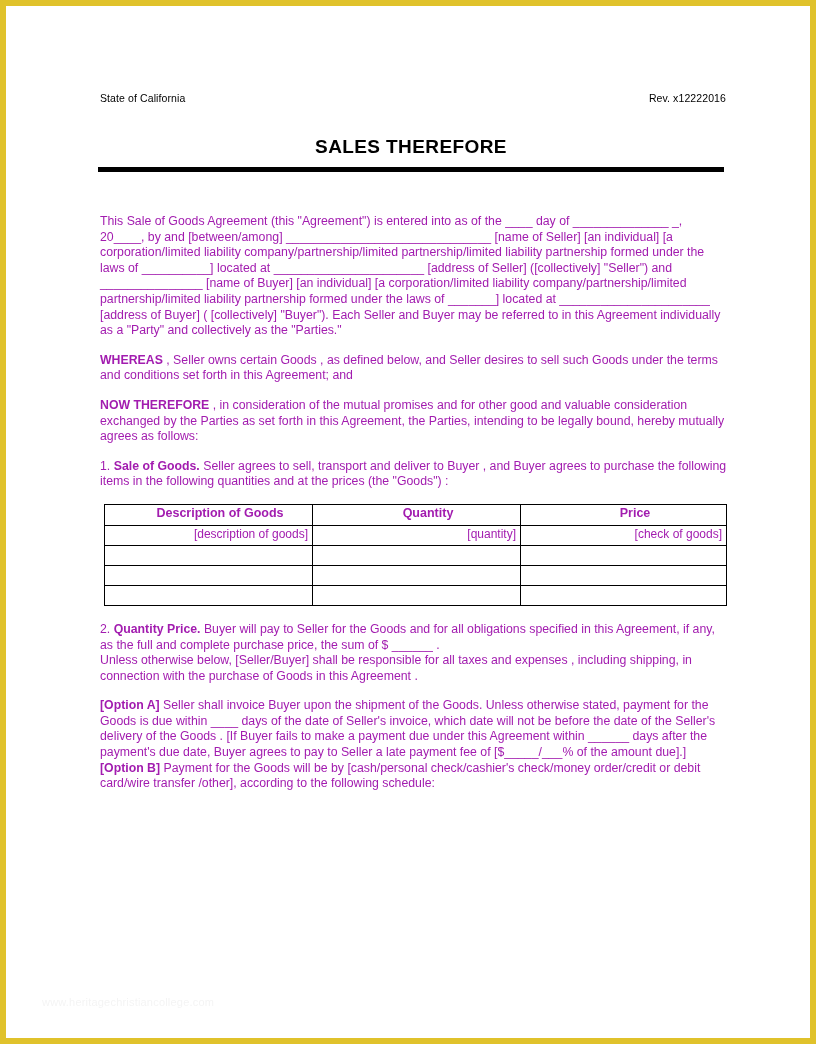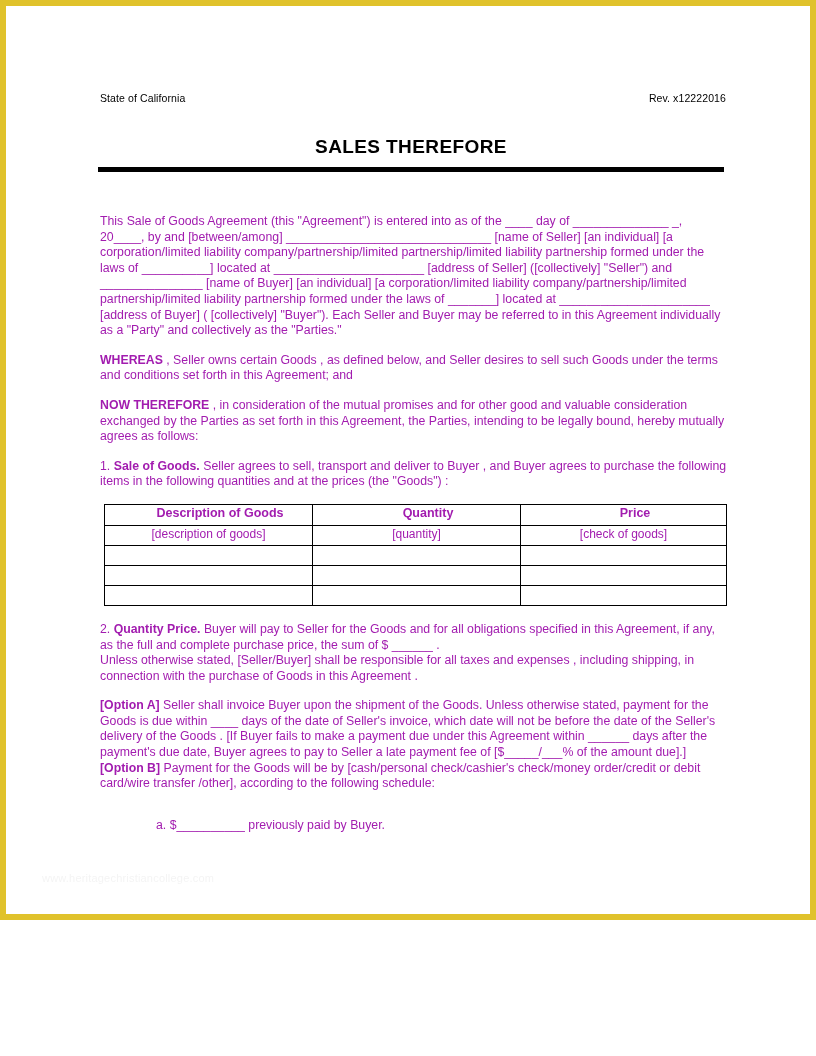--- a/index.html
+++ b/index.html
@@ -9,21 +9,21 @@
   body {
     width: 816px;
     height: 1056px;
     background: #ffffff;
     font-family: "Liberation Sans", sans-serif;
     overflow: hidden;
   }
   #page {
     position: relative;
     width: 816px;
-    height: 920px;
+    height: 1044px;
     box-sizing: border-box;
     border: 6px solid #e0c22b;
     background: #fdfdfb;
   }
   #sheet {
     position: absolute;
     left: 0; top: 0; right: 0; bottom: 0;
     background: #ffffff;
   }
   #content {
@@ -91,21 +91,21 @@
     vertical-align: top;
   }
   .goods-table th {
     text-align: center;
     font-weight: bold;
     font-size: 12.5px;
     height: 18px;
     padding-left: 27px;
   }
   .goods-table td {
-    text-align: center;
+    text-align: right;
   }
   .goods-table col.c1 { width: 208px; }
   .goods-table col.c2 { width: 208px; }
   .goods-table col.c3 { width: 206px; }
 
   
   .schedule-item {
     margin: 26px 0 0 56px;
     font-size: 12.3px;
     line-height: 15.6px;
@@ -187,31 +187,30 @@
               <td></td>
               <td></td>
               <td></td>
             </tr>
           </tbody>
         </table>
 
         <p class="para tight">
           <span>2. </span><span class="b">Quantity Price.</span><span> Buyer will pay to Seller for the Goods and for all obligations specified in this Agreement, if any, as the full and complete purchase price, the sum of $  ______ .</span>
         </p>
-        <p class="para">Unless otherwise stated,  [Seller/Buyer] shall be responsible for  all taxes and expenses , including shipping, in connection with  the purchase of Goods in  this Agreement .</p>
+        <p class="para">Unless otherwise below,  [Seller/Buyer] shall be responsible for  all taxes and expenses , including shipping, in connection with  the purchase of Goods in  this Agreement .</p>
 
 
         <p class="para tight">
           <span class="b">[Option A]</span><span> Seller shall invoice Buyer upon the   shipment of the Goods.  Unless otherwise stated, payment for the Goods is due within  ____  days of the date of  Seller's invoice, which date will not be before the date of the Seller's delivery of the Goods  . [If Buyer fails to make a payment due under this Agreement within ______  days after the payment's due date, Buyer agrees to pay to Seller a late payment fee of [$_____/___% of the amount due].]</span>
         </p>
 
         <p class="para tight">
           <span class="b">[Option B]</span><span>  Payment for the Goods will be  by [cash/personal check/cashier's check/money order/credit or debit card/wire transfer /other], according to the following schedule:</span>
         </p>
 
-        <div class="schedule-item">a. $__________  previously paid by Buyer.</div>
 
       </div>
     </div>
 
     <div class="watermark">www.heritagechristiancollege.com</div>
   </div>
 </div>
 
 </body></html>

